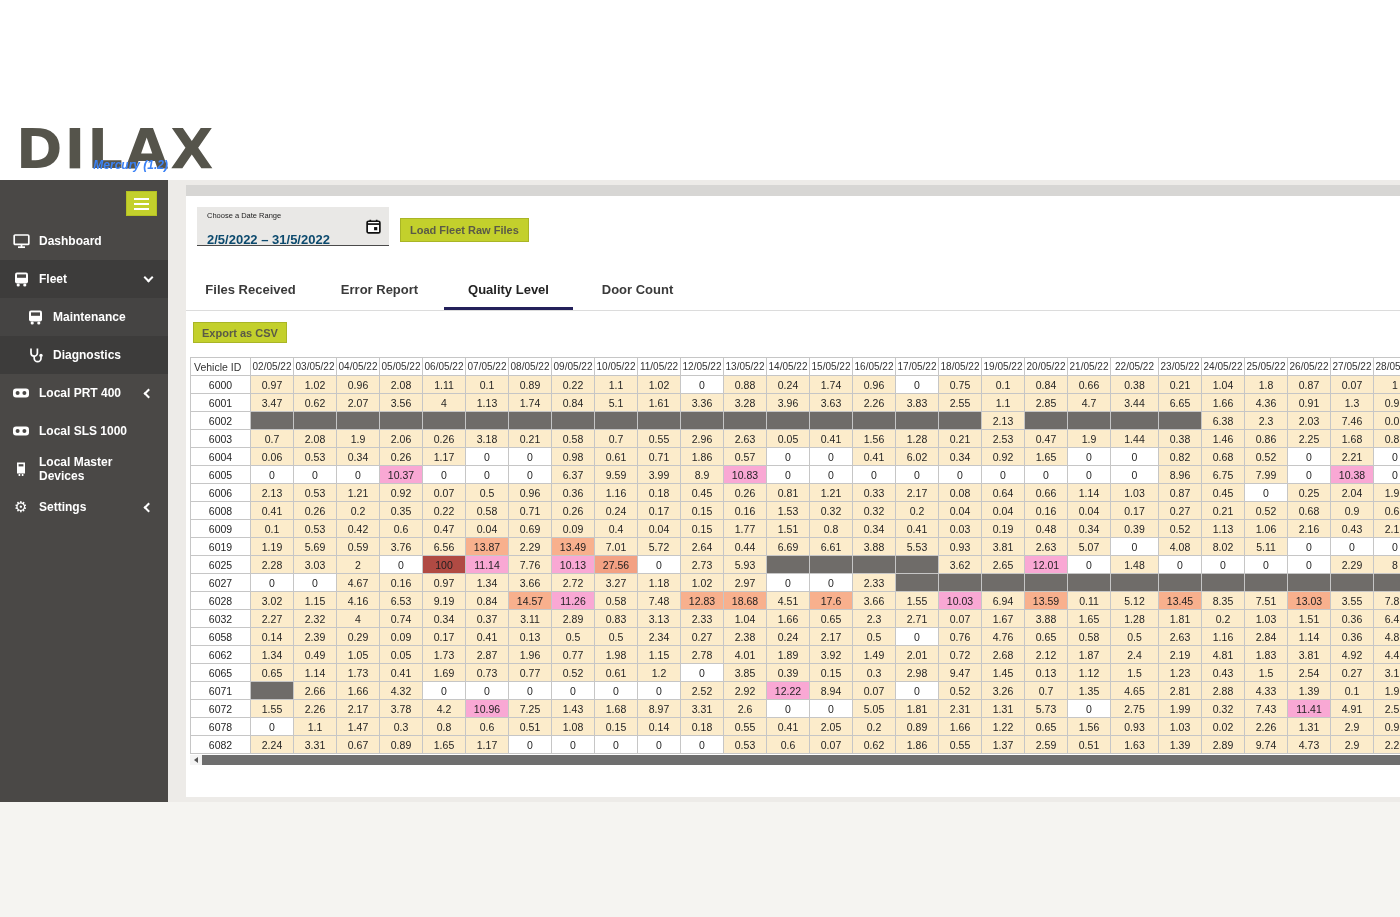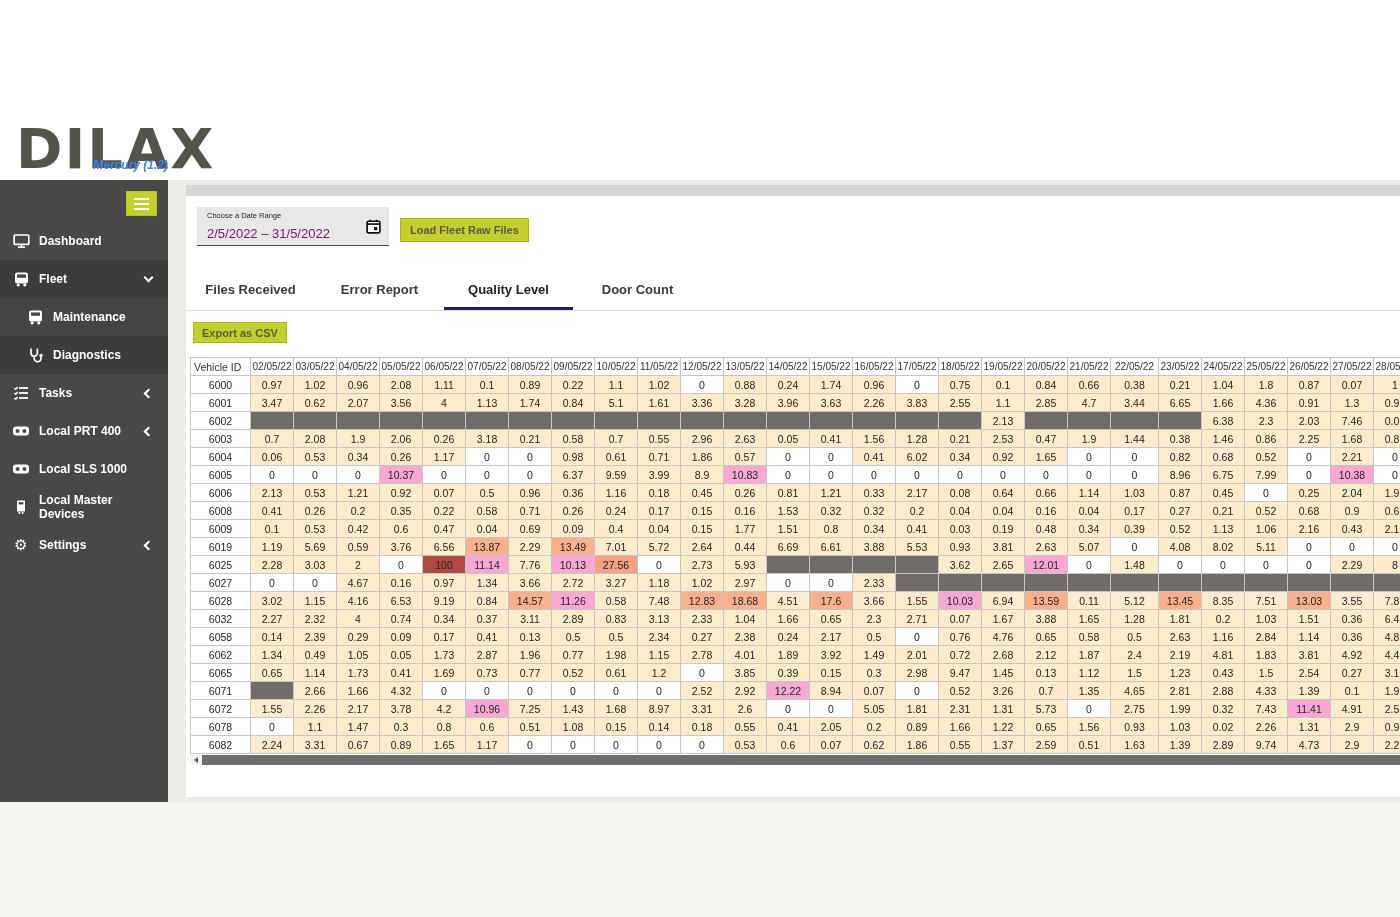--- a/index.html
+++ b/index.html
@@ -28,21 +28,21 @@
   .chev.left { transform:rotate(135deg); }
 
   
   .content-bg { position:absolute; left:168px; top:180px; width:1232px; height:622px; background:#edebe8; }
   .content-band { position:absolute; left:186px; top:185px; width:1214px; height:11px; background:#d7d6d4; }
   .panel { position:absolute; left:186px; top:196px; width:1214px; height:601px; background:#ffffff; }
 
   
   .daterange { position:absolute; left:11px; top:11px; width:192px; height:39px; background:#e9e8e6; border-bottom:1px solid #4a4a4a; padding:4px 8px 0 10px; cursor:text; }
   .daterange .lbl { font-size:7.5px; color:#222; }
-  .daterange .val { font-size:13px; color:#701a75; margin-top:6px; }
+  .daterange .val { font-size:13px; color:#0c4a6e; margin-top:12px;font-weight:bold; }
   .cal { position:absolute; right:8px; top:12px; width:15px; height:15px; cursor:pointer; }
   .btn { background:#c3d02c; border:1px solid #a9b526; color:#5a5a47; font-weight:700; font-size:11px; font-family:"Liberation Sans", sans-serif; cursor:pointer; }
   .load-btn { position:absolute; left:214px; top:22px; height:24px; padding:0 9px; }
   .export-btn { position:absolute; left:7px; top:126px; height:21px; padding:0 8px; }
 
   
   .tabbar { position:absolute; left:0; top:76px; width:1214px; height:39px; display:flex; border-bottom:1px solid #dcdcdc; }
   .tab { width:129px; text-align:center; font-size:13px; font-weight:700; color:#3a3a3a; line-height:36px; cursor:pointer; border-bottom:3px solid transparent; }
   .tab.active { border-bottom-color:#23205a; color:#222; }
 
@@ -125,34 +125,20 @@
           <svg width="17" height="16" viewBox="0 0 17 16">
             <path d="M4 1.5 v4.5 a3.2 3.2 0 0 0 6.4 0 V1.5" fill="none" stroke="#fff" stroke-width="1.7"></path>
             <path d="M7.2 9.2 v2 a3.4 3.4 0 0 0 6.8 0 v-1.4" fill="none" stroke="#fff" stroke-width="1.7"></path>
             <circle cx="14" cy="8.4" r="1.7" fill="#fff"></circle>
           </svg>
         </span>
         <span>Diagnostics</span>
       </div>
       <div class="side-item">
         <span class="icon">
-          <svg width="17" height="16" viewBox="0 0 17 16">
-            <line x1="6" y1="3" x2="15" y2="3" stroke="#fff" stroke-width="1.8"></line>
-            <line x1="6" y1="8" x2="15" y2="8" stroke="#fff" stroke-width="1.8"></line>
-            <line x1="6" y1="13" x2="15" y2="13" stroke="#fff" stroke-width="1.8"></line>
-            <path d="M1.5 3 l1.2 1.2 2-2.2" fill="none" stroke="#fff" stroke-width="1.4"></path>
-            <path d="M1.5 8 l1.2 1.2 2-2.2" fill="none" stroke="#fff" stroke-width="1.4"></path>
-            <path d="M1.5 13 l1.2 1.2 2-2.2" fill="none" stroke="#fff" stroke-width="1.4"></path>
-          </svg>
-        </span>
-        <span>Tasks</span>
-        <span class="chev left"></span>
-      </div>
-      <div class="side-item">
-        <span class="icon">
           <svg width="18" height="16" viewBox="0 0 18 16">
             <rect x="1" y="3.6" width="16" height="8.8" rx="3" fill="#fff"></rect>
             <circle cx="5.6" cy="8" r="2" fill="#4a4846"></circle>
             <circle cx="12.4" cy="8" r="2" fill="#4a4846"></circle>
           </svg>
         </span>
         <span>Local PRT 400</span>
         <span class="chev left"></span>
       </div>
       <div class="side-item">

